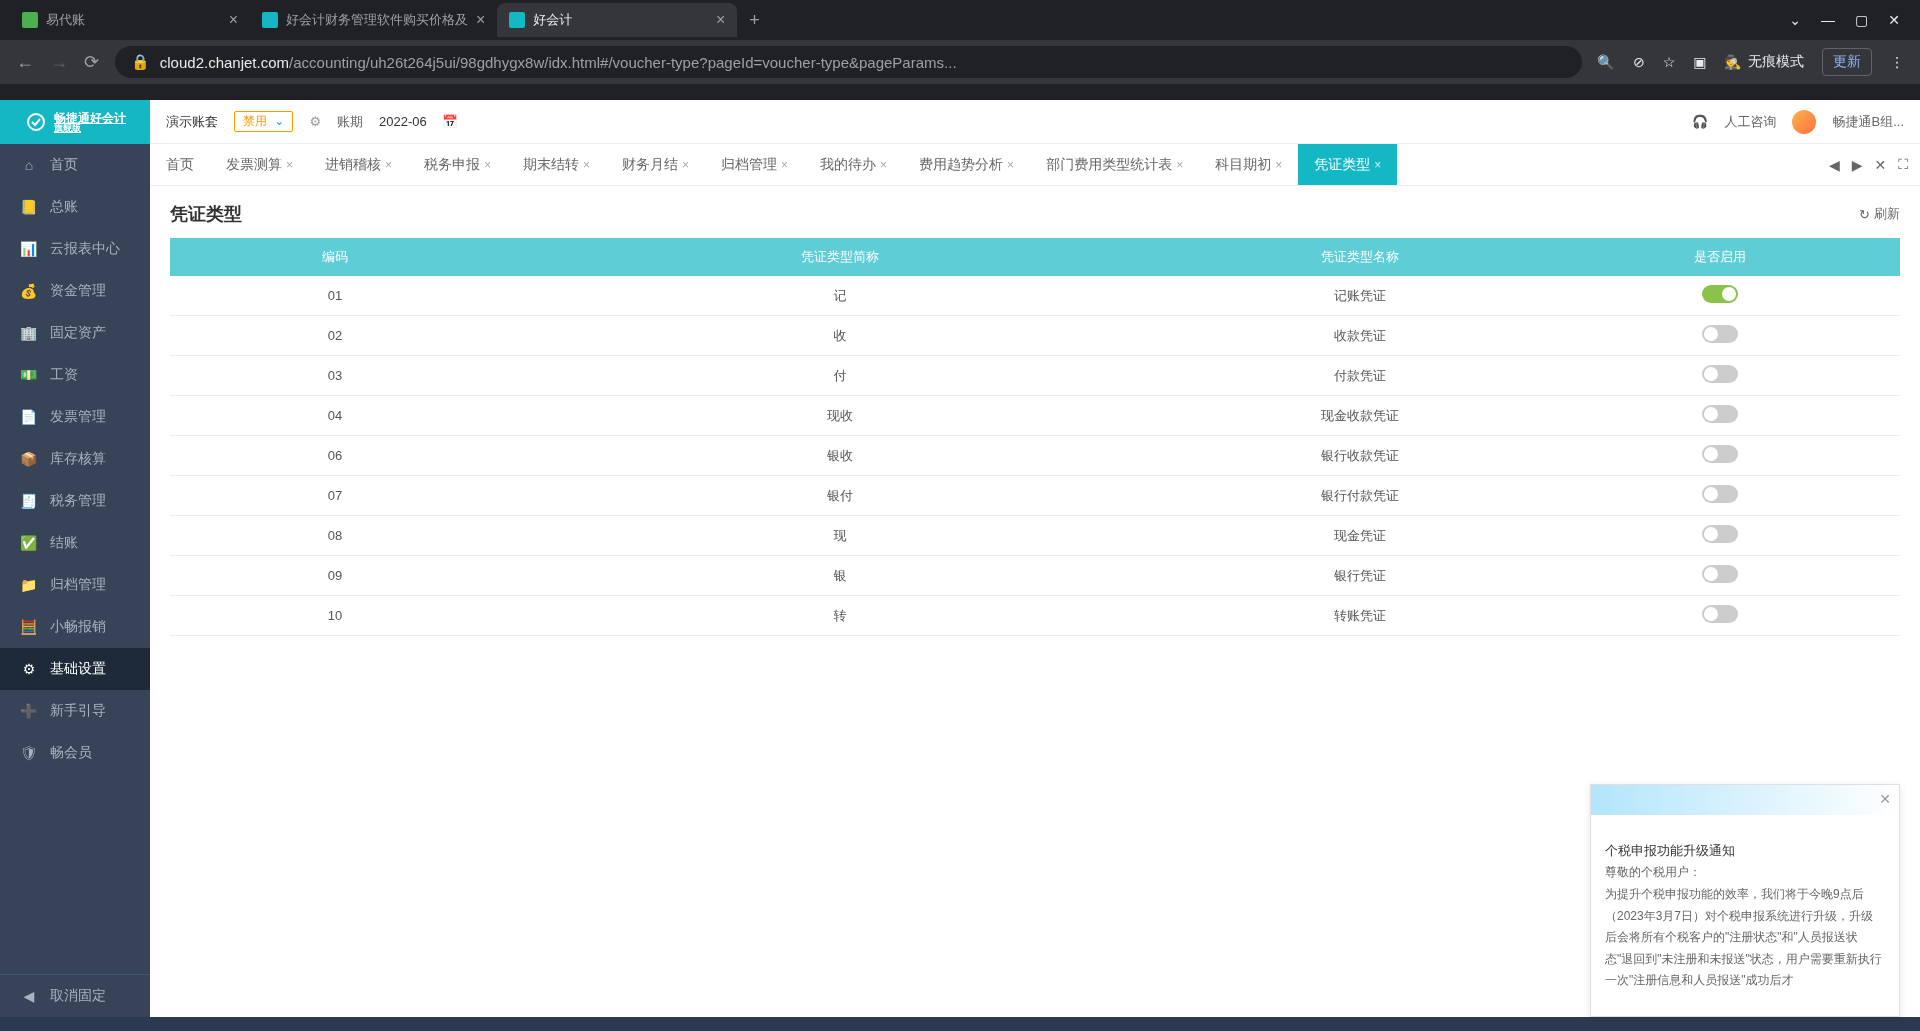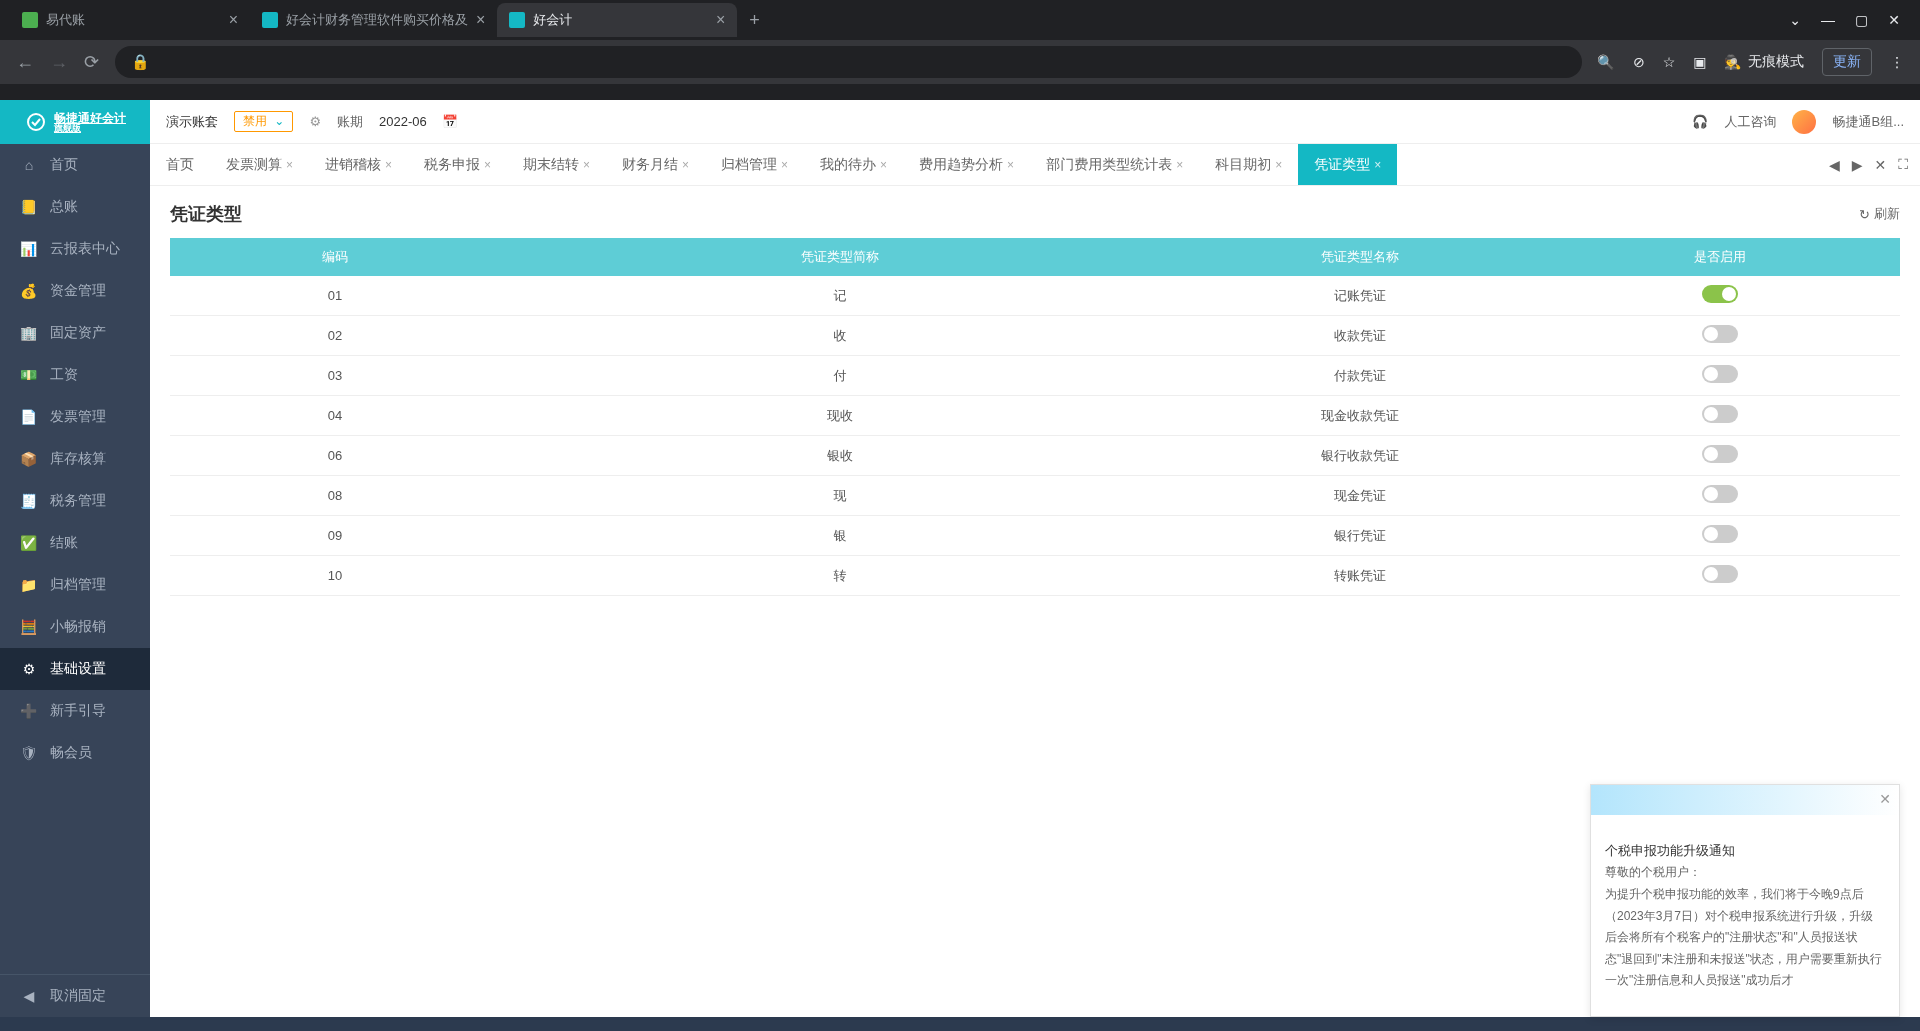--- a/index.html
+++ b/index.html
@@ -108,20 +108,21 @@
       <span>▢</span>
       <span>✕</span>
     </div>
   </div>
   <div class="nav-bar">
     <span class="nav-btn">←</span>
     <span class="nav-btn" style="opacity:0.4">→</span>
     <span class="nav-btn">⟳</span>
     <div class="url-bar">
       <span>🔒</span>
+      <span><span class="url-domain">cloud2.chanjet.com</span><span>/accounting/uh26t264j5ui/98gdhygx8w/idx.html#/voucher-type?pageId=voucher-type&amp;pageParams...</span></span>
     </div>
     <div class="nav-right">
       <span>🔍</span>
       <span>⊘</span>
       <span>☆</span>
       <span>▣</span>
       <span class="incognito-badge">
         <span>🕵️</span>
         <span>无痕模式</span>
       </span>
@@ -335,20 +336,26 @@
     <td>现金收款凭证</td>
     <td><span class="toggle "></span></td>
             </tr>
             <tr>
     <td>06</td>
     <td>银收</td>
     <td>银行收款凭证</td>
     <td><span class="toggle "></span></td>
             </tr>
             <tr>
+    <td>07</td>
+    <td>银付</td>
+    <td>银行付款凭证</td>
+    <td><span class="toggle "></span></td>
+            </tr>
+            <tr>
     <td>08</td>
     <td>现</td>
     <td>现金凭证</td>
     <td><span class="toggle "></span></td>
             </tr>
             <tr>
     <td>09</td>
     <td>银</td>
     <td>银行凭证</td>
     <td><span class="toggle "></span></td>

